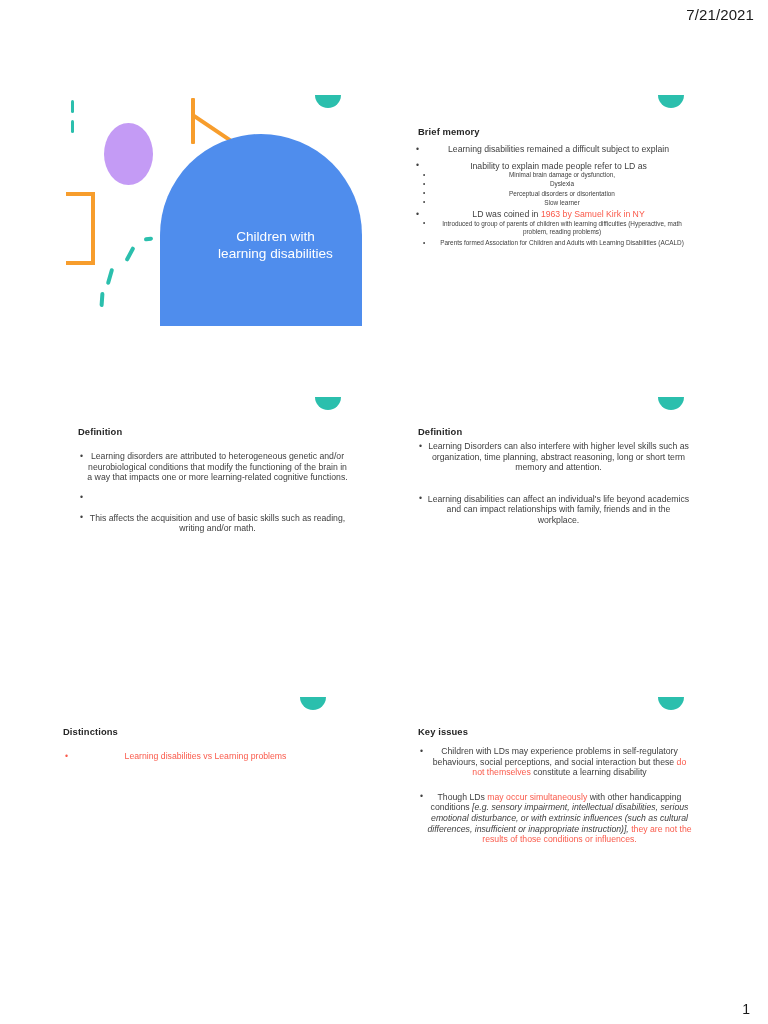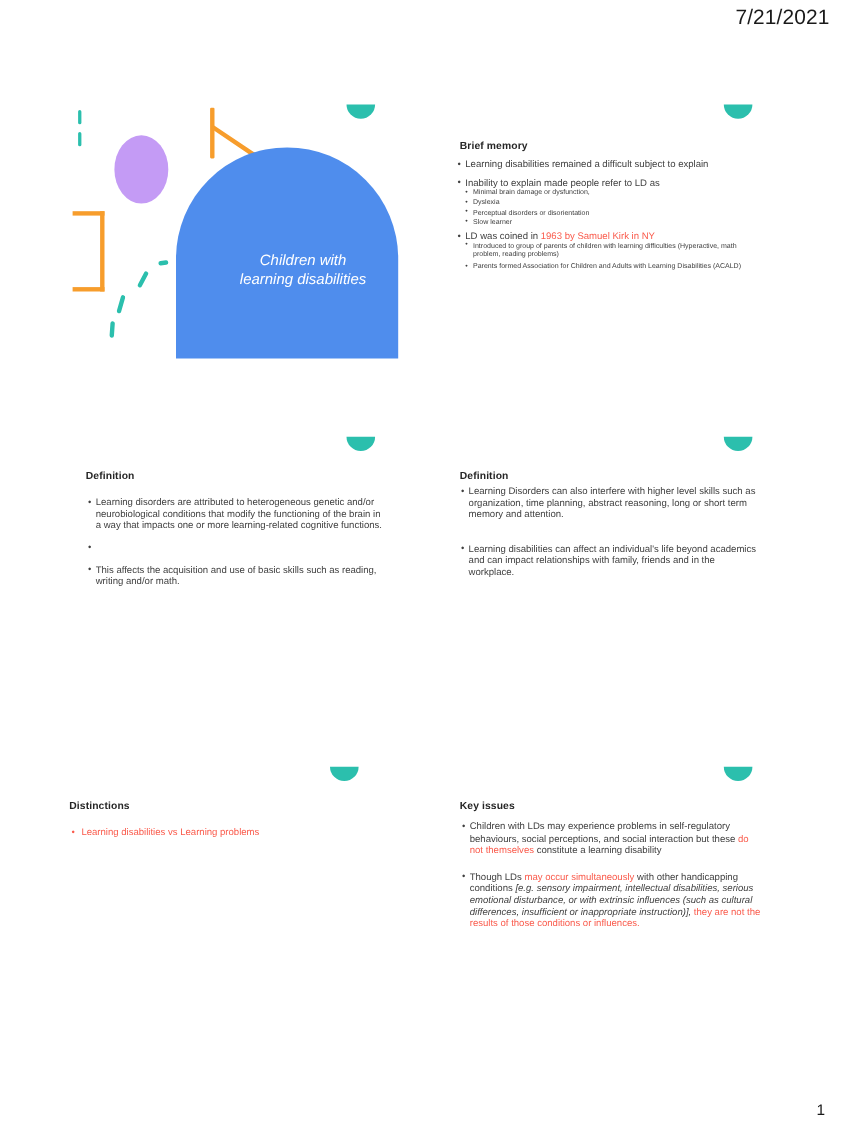--- a/index.html
+++ b/index.html
@@ -21,21 +21,21 @@
     position: absolute;
     inset: 0;
     background: #ffffff;
   }
 
   
   .doc-date {
     position: absolute;
     top: 6px;
     right: 14px;
-    font-size: 19px;
+    font-size: 15px;
     color: #1a1a1a;
     letter-spacing: .1px;
   }
   .doc-pagenum {
     position: absolute;
     bottom: 7px;
     right: 18px;
     font-size: 14px;
     color: #1a1a1a;
   }
@@ -77,21 +77,21 @@
     content: "•";
     position: absolute;
     left: 0;
     top: -0.5px;
   }
   ul.b2 > li {
     padding-left: 7px;
     margin-bottom: 1px;
   }
 
-  .lvl1 { font-size: 8.7px; line-height: 10.6px; }
+  .lvl1 { font-size: 8.7px; line-height: 10.6px; text-align: center; }
   .lvl2 { font-size: 6.4px; line-height: 8.2px; margin-top: 1px; margin-left: 10px; }
 
   .red  { color: #fa5a4b; }
   .ital { font-style: italic; }
 
   
   .ts-arch {
     position: absolute;
     background: #4f8ded;
     border-radius: 101px 101px 0 0;
@@ -161,21 +161,21 @@
 
     <div class="ts-arc">
       <i style="left:86px; top:151px; width:9px;   height:4px;  transform:rotate(-8deg);"></i>
       <i style="left:70px; top:160px; width:4px;   height:16px; transform:rotate(28deg);"></i>
       <i style="left:50px; top:182px; width:4px;   height:17px; transform:rotate(16deg);"></i>
       <i style="left:42px; top:206px; width:4px;   height:15px; transform:rotate(4deg);"></i>
     </div>
 
     <div class="ts-arch" style="left:102px; top:48px; width:202px; height:192px;"></div>
 
-    <div class="ts-title" style="left:140px; top:142px; width:155px;font-style:italic;">
+    <div class="ts-title" style="left:140px; top:142px; width:155px;">
       <span>Children with</span><br>
       <span>learning disabilities</span>
     </div>
   </div>
 
   <div class="slide" style="left:388px; top:86px; width:322px; height:256px;">
 
     <div class="halfdisc" style="left:270px; top:9px;"></div>
 
     <div class="slide-title" style="left:30px; top:40px;">Brief memory</div>

